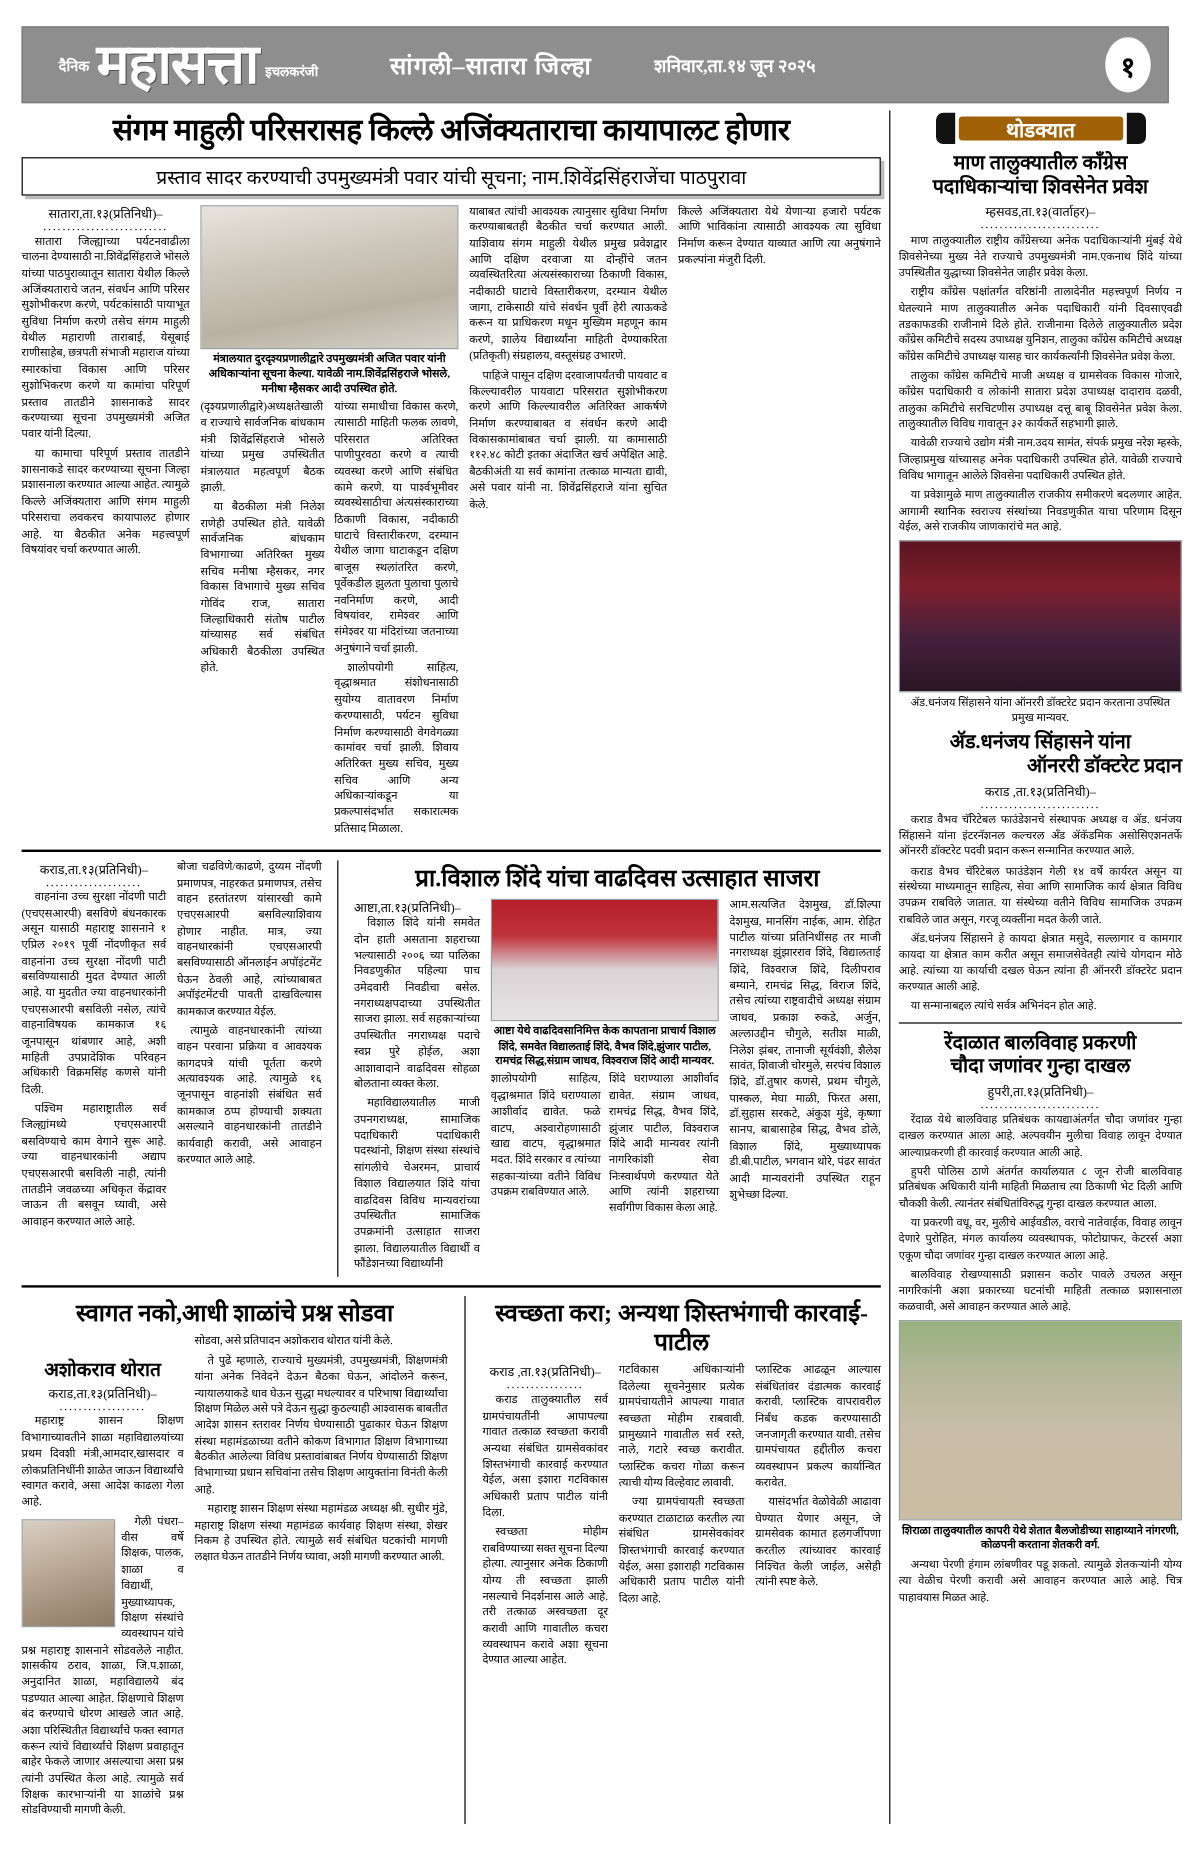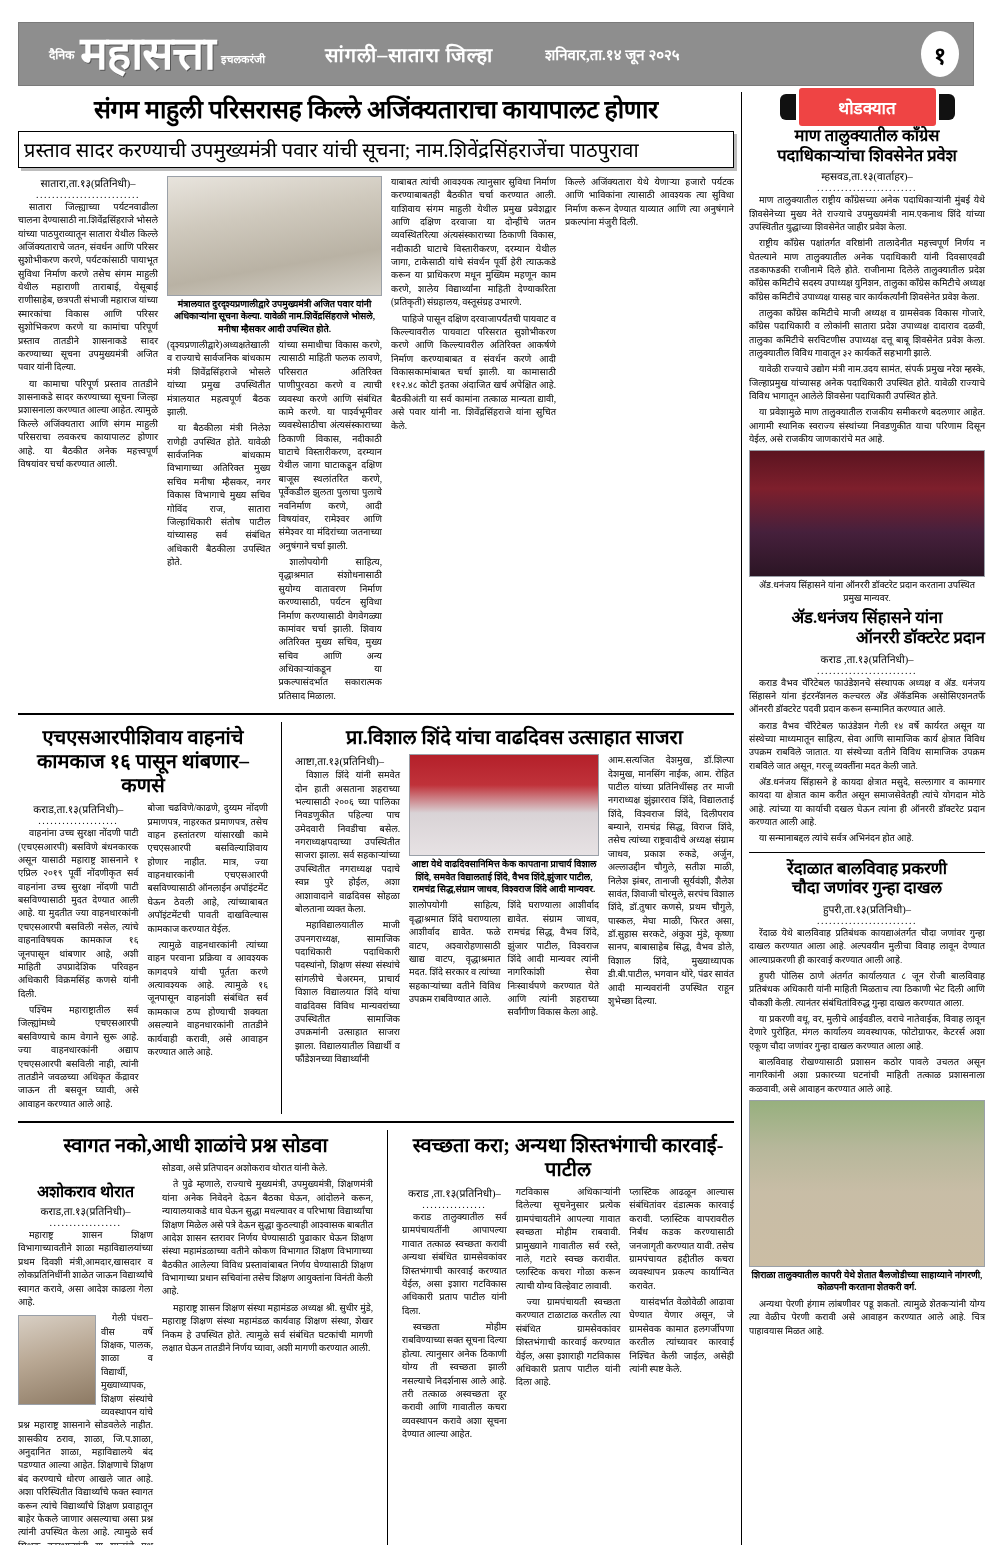--- a/index.html
+++ b/index.html
@@ -42,22 +42,22 @@
   .left-zone{width:716px;flex:0 0 716px;}
   .vrule{width:1px;background:#000;margin:0 7px;flex:0 0 1px;}
   .right-zone{width:236px;flex:0 0 236px;}
 
   
   h1.lead{
     font-size:25px;font-weight:bold;text-align:center;margin:4px 0 6px 0;
     line-height:1.15;letter-spacing:-0.3px;
   }
   .sublead{
-    border:1px solid #000;padding:4px 5px;
-    font-size:20px;margin:0 0 8px 0;position:relative;
+    border:1px solid #000;padding:4px 5px;text-align:center;
+    font-size:16px;margin:0 0 8px 0;position:relative;
     box-shadow:3px 3px 0 #bdbdbd;
   }
   h2.sec{font-size:20px;font-weight:bold;text-align:center;margin:3px 0 5px;line-height:1.2;}
 
   .hr-thick{border:0;border-top:2px solid #000;margin:7px 0;}
   .hr-thin{border:0;border-top:1px solid #000;margin:6px 0;}
 
   
   .cols{display:flex;gap:9px;}
   .col{flex:1;}
@@ -86,21 +86,21 @@
 
   
   .thodkyat-bar{
     display:flex;align-items:center;justify-content:center;margin:2px auto 6px;
     width:175px;height:26px;position:relative;
   }
   .tk-cap{width:16px;height:26px;background:#111;}
   .tk-cap.l{border-radius:6px 0 0 6px;}
   .tk-cap.r{border-radius:0 6px 6px 0;}
   .tk-mid{
-    flex:1;height:38px;background:#ef4444;color:#fff;font-size:17px;font-weight:bold;
+    flex:1;height:20px;background:#a16207;color:#fff;font-size:17px;font-weight:bold;
     display:flex;align-items:center;justify-content:center;margin:0 3px;border-radius:3px;
   }
   h2.rsec{font-size:16.5px;font-weight:bold;text-align:center;line-height:1.25;margin:3px 0 3px;}
   p.rt{font-size:9.2px;line-height:1.45;text-align:justify;text-indent:10px;margin:0 0 3px 0;}
 </style>
 </head>
 <body>
 
 <div class="page">
 
@@ -155,21 +155,20 @@
             <p class="bt ni">किल्ले अजिंक्यतारा येथे येणाऱ्या हजारो पर्यटक आणि भाविकांना त्यासाठी आवश्यक त्या सुविधा निर्माण करून देण्यात याव्यात आणि त्या अनुषंगाने प्रकल्पांना मंजुरी दिली.</p>
           </div>
         </div>
       </div>
 
       <hr class="hr-thick">
 
       <div class="flow">
 
         <div style="flex:0 0 250px;">
-          <h2 class="sec">एचएसआरपीशिवाय वाहनांचे कामकाज १६ पासून थांबणार–कणसे</h2>
           <div class="cols">
             <div class="col">
               <div class="dateline">कराड,ता.१३(प्रतिनिधी)–</div>
               <div class="dots">....................</div>
               <p class="bt">वाहनांना उच्च सुरक्षा नोंदणी पाटी (एचएसआरपी) बसविणे बंधनकारक असून यासाठी महाराष्ट्र शासनाने १ एप्रिल २०१९ पूर्वी नोंदणीकृत सर्व वाहनांना उच्च सुरक्षा नोंदणी पाटी बसविण्यासाठी मुदत देण्यात आली आहे. या मुदतीत ज्या वाहनधारकांनी एचएसआरपी बसविली नसेल, त्यांचे वाहनाविषयक कामकाज १६ जूनपासून थांबणार आहे, अशी माहिती उपप्रादेशिक परिवहन अधिकारी विक्रमसिंह कणसे यांनी दिली.</p>
               <p class="bt">पश्चिम महाराष्ट्रातील सर्व जिल्ह्यांमध्ये एचएसआरपी बसविण्याचे काम वेगाने सुरू आहे. ज्या वाहनधारकांनी अद्याप एचएसआरपी बसविली नाही, त्यांनी तातडीने जवळच्या अधिकृत केंद्रावर जाऊन ती बसवून घ्यावी, असे आवाहन करण्यात आले आहे.</p>
             </div>
             <div class="col">
               <p class="bt ni">बोजा चढविणे/काढणे, दुय्यम नोंदणी प्रमाणपत्र, नाहरकत प्रमाणपत्र, तसेच वाहन हस्तांतरण यांसारखी कामे एचएसआरपी बसविल्याशिवाय होणार नाहीत. मात्र, ज्या वाहनधारकांनी एचएसआरपी बसविण्यासाठी ऑनलाईन अपॉइंटमेंट घेऊन ठेवली आहे, त्यांच्याबाबत अपॉइंटमेंटची पावती दाखविल्यास कामकाज करण्यात येईल.</p>
               <p class="bt">त्यामुळे वाहनधारकांनी त्यांच्या वाहन परवाना प्रक्रिया व आवश्यक कागदपत्रे यांची पूर्तता करणे अत्यावश्यक आहे. त्यामुळे १६ जूनपासून वाहनांशी संबंधित सर्व कामकाज ठप्प होण्याची शक्यता असल्याने वाहनधारकांनी तातडीने कार्यवाही करावी, असे आवाहन करण्यात आले आहे.</p>

